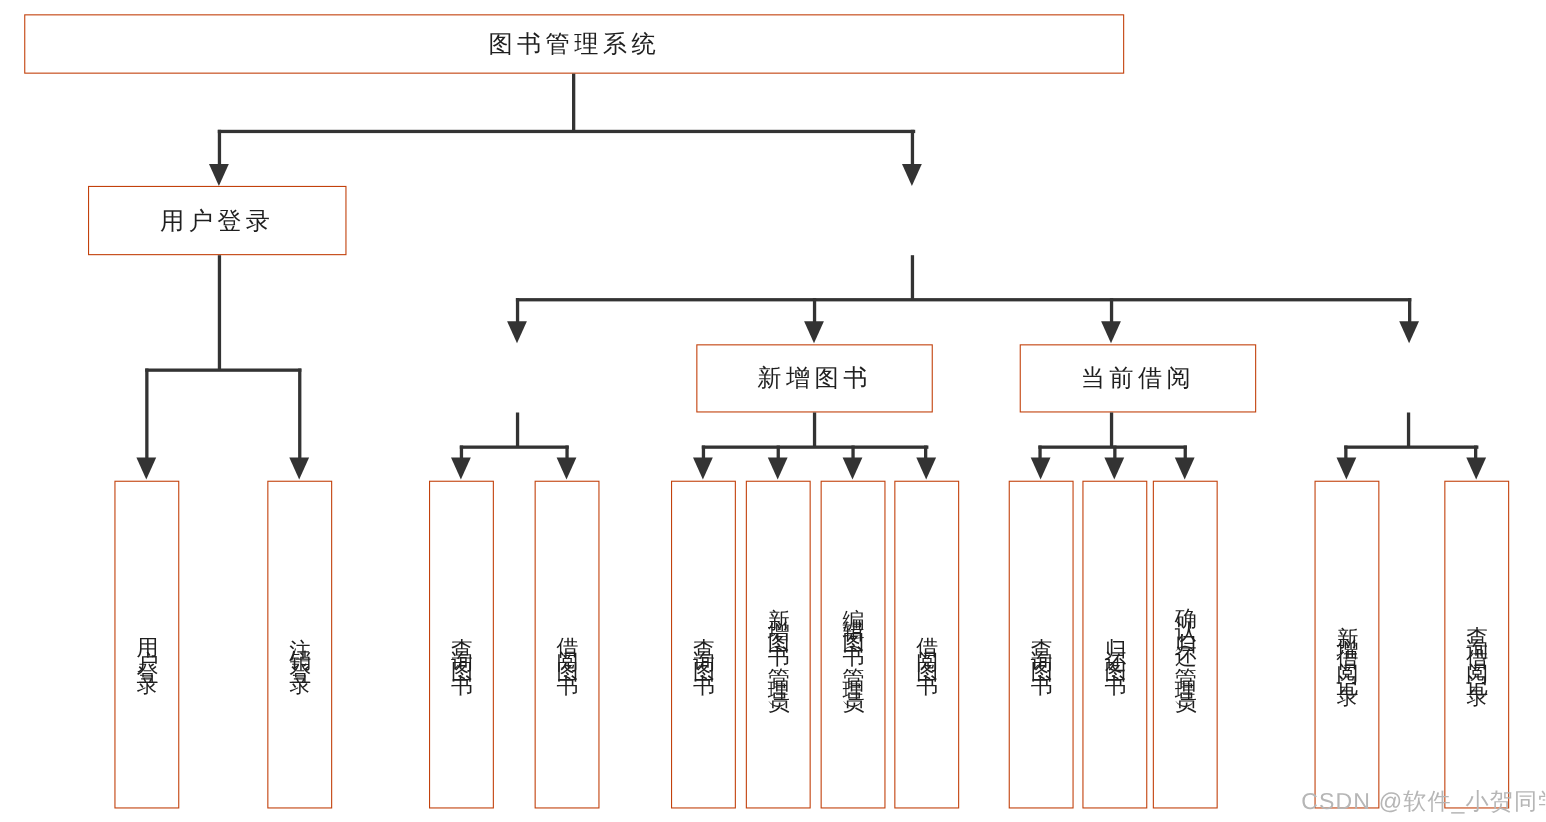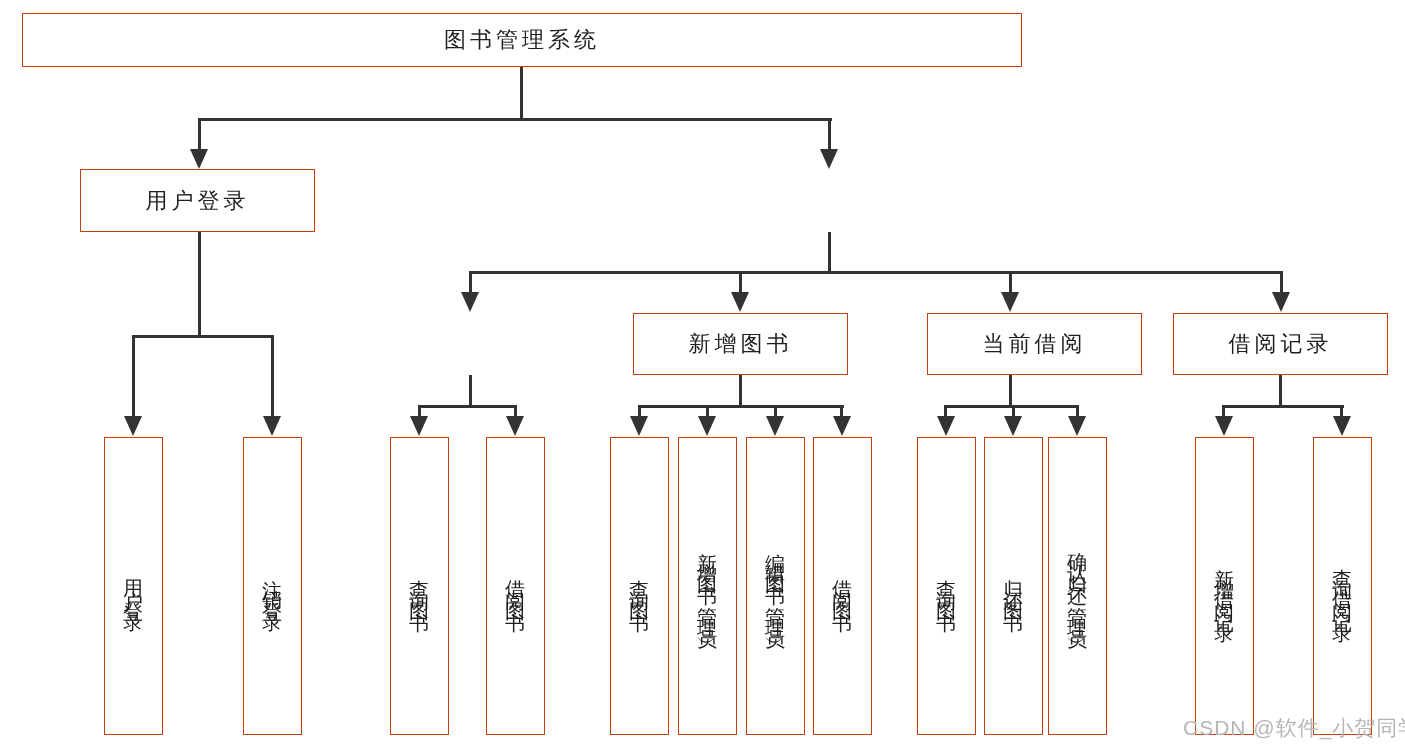--- a/index.html
+++ b/index.html
@@ -101,23 +101,20 @@
   <div class="arrowhead" style="left:1001px; top:292px;"></div>
   <div class="vline" style="left:1280px; top:271px; height:23px;"></div>
   <div class="arrowhead" style="left:1272px; top:292px;"></div>
 
   <div class="box hnode" style="left:633px; top:313px; width:215px; height:62px;">
     <span>新增图书</span>
   </div>
   <div class="box hnode" style="left:903px; top:313px; width:215px; height:62px;margin-left:24px;">
     <span>当前借阅</span>
   </div>
-  <div class="box hnode" style="left:1173px; top:313px; width:215px; height:62px;">
-    <span>借阅记录</span>
-  </div>
 
   <div class="vline" style="left:469px; top:375px; height:32px;"></div>
   <div class="hline" style="left:418px; top:405px; width:99px;"></div>
   <div class="vline" style="left:418px; top:405px; height:13px;"></div>
   <div class="arrowhead" style="left:410px; top:416px;"></div>
   <div class="vline" style="left:514px; top:405px; height:13px;"></div>
   <div class="arrowhead" style="left:506px; top:416px;"></div>
 
   <div class="vline" style="left:739px; top:375px; height:32px;"></div>
   <div class="hline" style="left:638px; top:405px; width:206px;"></div>

